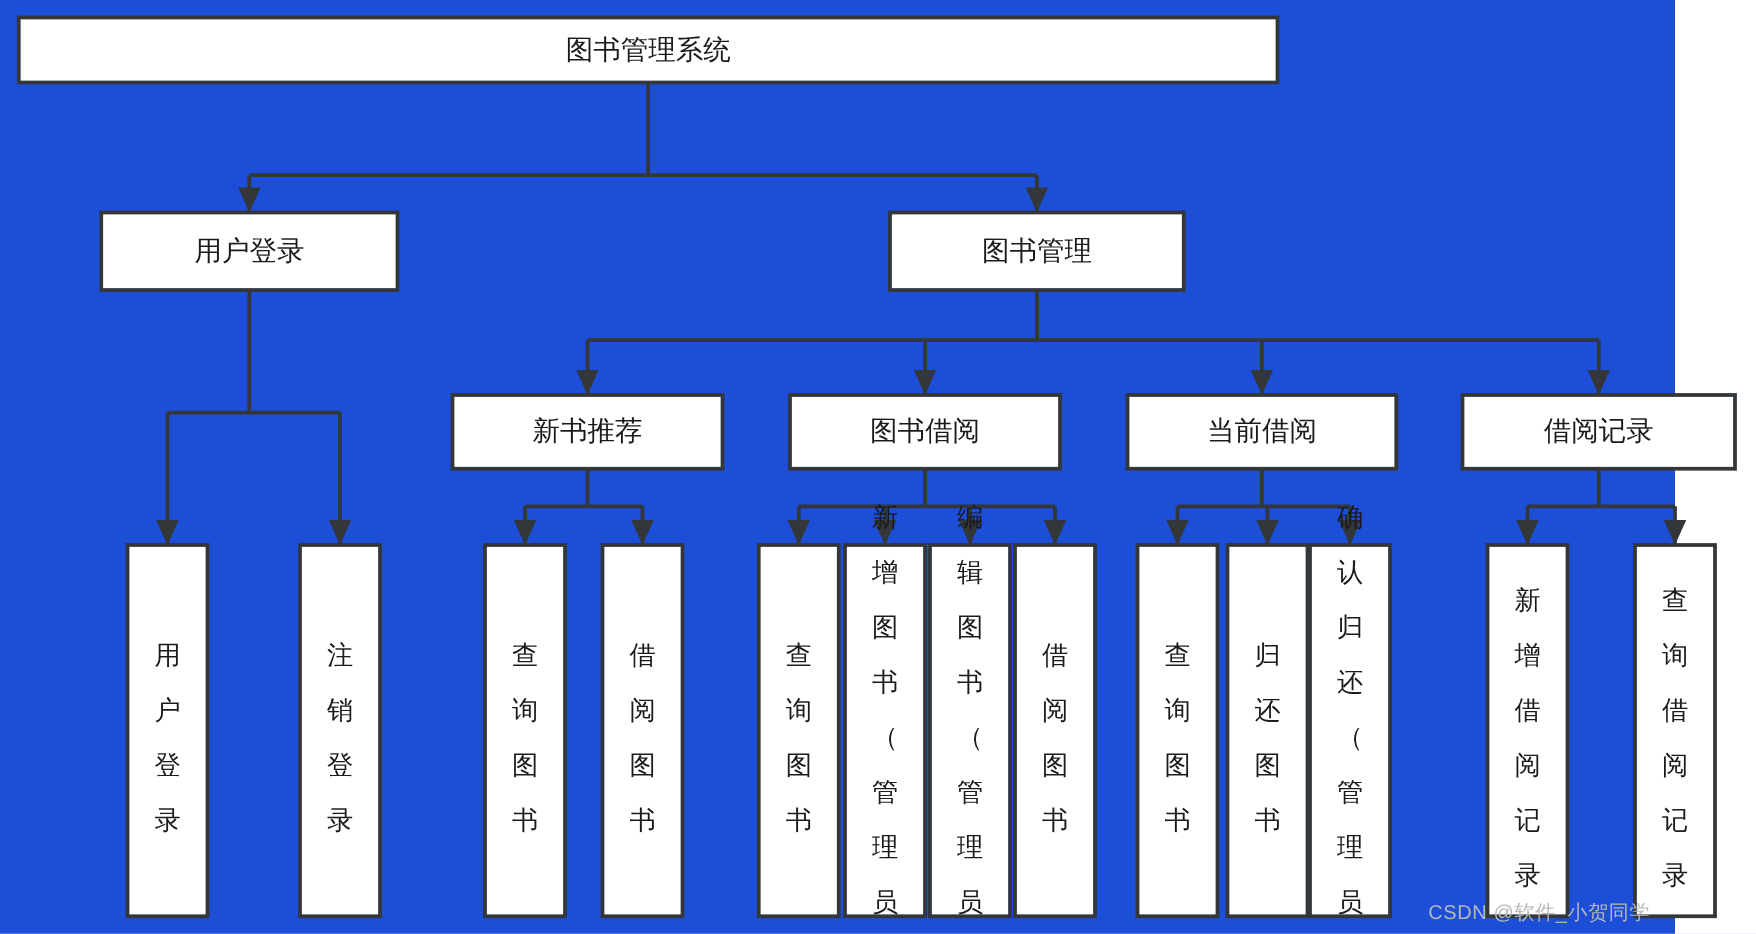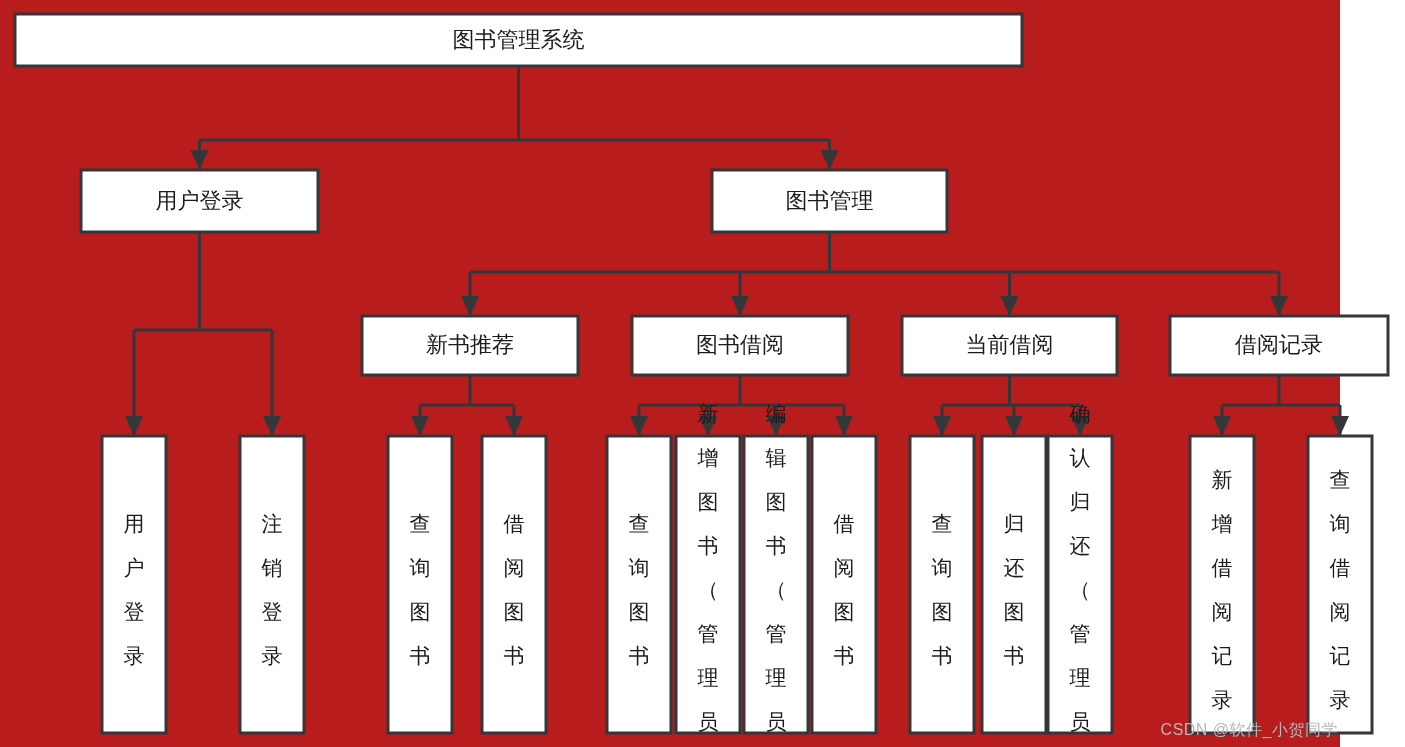--- a/index.html
+++ b/index.html
@@ -1,24 +1,24 @@
 <!DOCTYPE html>
 <html><head>
 <meta charset="utf-8">
 <style>
   html,body{margin:0;padding:0;background:#ffffff;}
   body{width:1405px;height:747px;overflow:hidden;font-family:"Liberation Sans","DejaVu Sans",sans-serif;}
-  #diagram-root{position:relative;width:1340px;height:747px;background:#b91c1c;text-decoration:underline;}
+  #diagram-root{position:relative;width:1340px;height:747px;background:#1d4ed8;text-decoration:underline;}
   svg#tree{position:absolute;left:0;top:0;width:1405px;height:747px;display:block;}
   .node-box{fill:#ffffff;stroke:#33373a;stroke-width:3;}
   .connector{stroke:#33373a;stroke-width:3;fill:none;}
   .arrow-head{fill:#33373a;}
   .node-label{font-family:"Liberation Sans","DejaVu Sans",sans-serif;font-size:22px;fill:#1b1b1b;text-anchor:middle;dominant-baseline:middle;}
   .leaf-label{font-family:"Liberation Sans","DejaVu Sans",sans-serif;font-size:21px;fill:#1b1b1b;text-anchor:middle;}
-  .watermark{position:absolute;right:2px;bottom:6px;font-size:16px;color:#b7b7b7;font-family:"Liberation Sans","DejaVu Sans",sans-serif;white-space:nowrap;letter-spacing:.5px;}
+  .watermark{position:absolute;right:20px;bottom:6px;font-size:16px;color:#b7b7b7;font-family:"Liberation Sans","DejaVu Sans",sans-serif;white-space:nowrap;letter-spacing:.5px;}
 </style>
 </head>
 <body>
 
 <div id="diagram-root">
 
   <svg id="tree" viewBox="0 0 1405 747" xmlns="http://www.w3.org/2000/svg">
 
     <g id="connectors">
         <line x1="518.5" y1="66" x2="518.5" y2="140" class="connector"></line>

